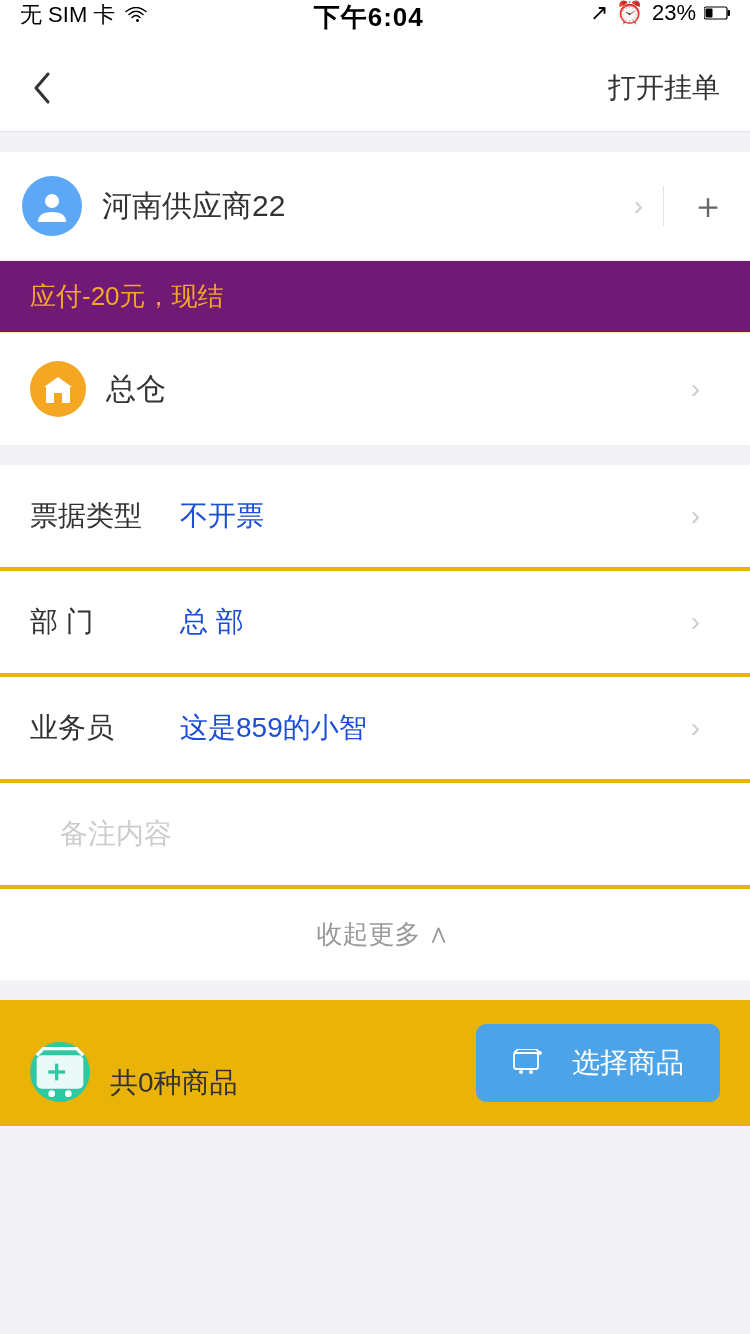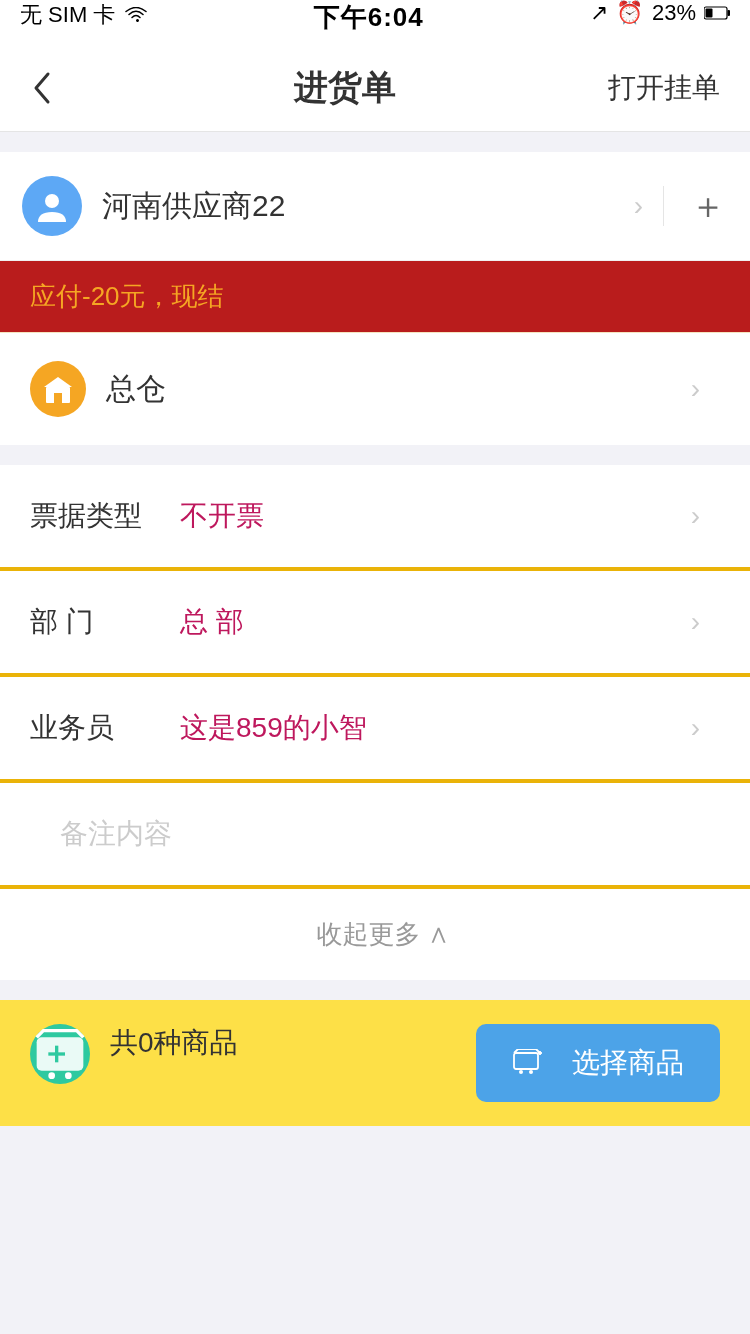--- a/index.html
+++ b/index.html
@@ -107,21 +107,21 @@
     .plus-btn {
       font-size: 36px;
       color: #666;
       cursor: pointer;
       width: 40px;
       text-align: center;
     }
 
     
     .notice-banner {
-      background: #b91c1c;
+      background: #701a75;
       padding: 18px 30px;
       font-size: 26px;
       color: #f5a623;
       border-bottom: 1px solid #f5e5c0;
     }
 
     
     .warehouse-row {
       display: flex;
       align-items: center;
@@ -156,21 +156,21 @@
     }
     .form-label {
       font-size: 28px;
       color: #333;
       width: 120px;
       flex-shrink: 0;
     }
     .form-value {
       flex: 1;
       font-size: 28px;
-      color: #be185d;
+      color: #1d4ed8;
       padding-left: 30px;
     }
     .form-value.placeholder {
       color: #ccc;
     }
 
     
     .collapse-row {
       background: #fff;
       display: flex;
@@ -181,23 +181,23 @@
       margin-left: 16px;
     }
     .collapse-text {
       font-size: 26px;
       color: #999;
     }
 
     
     .product-section-gap { height: 20px; background: #f2f2f7; }
     .product-row {
-      background: #fde047;
-      display: flex;
-      align-items: flex-start;
+      background: #eab308;
+      display: flex;
+      align-items: flex-end;
       padding: 24px 30px;
     }
     .product-cart-icon {
       width: 60px; height: 60px;
       border-radius: 50%;
       background: #2ec9a0;
       display: flex; align-items: center; justify-content: center;
       margin-right: 20px;
       flex-shrink: 0;
     }
@@ -250,21 +250,20 @@
     </svg>
   </div>
 </div>
 
 <div class="nav-bar">
   <div class="nav-back">
     <svg width="24" height="40" viewBox="0 0 24 40">
       <polyline points="18,6 6,20 18,34" stroke="#333" stroke-width="3" fill="none" stroke-linecap="round" stroke-linejoin="round"></polyline>
     </svg>
   </div>
-  <div class="nav-title">进货单</div>
   <div class="nav-action">打开挂单</div>
 </div>
 
 <div class="section-gap"></div>
 
 <div class="card-section">
   <div class="supplier-row">
     <div class="supplier-avatar">
       <svg viewBox="0 0 36 36" fill="none" xmlns="http://www.w3.org/2000/svg">
         <circle cx="18" cy="13" r="7" fill="white"></circle>

